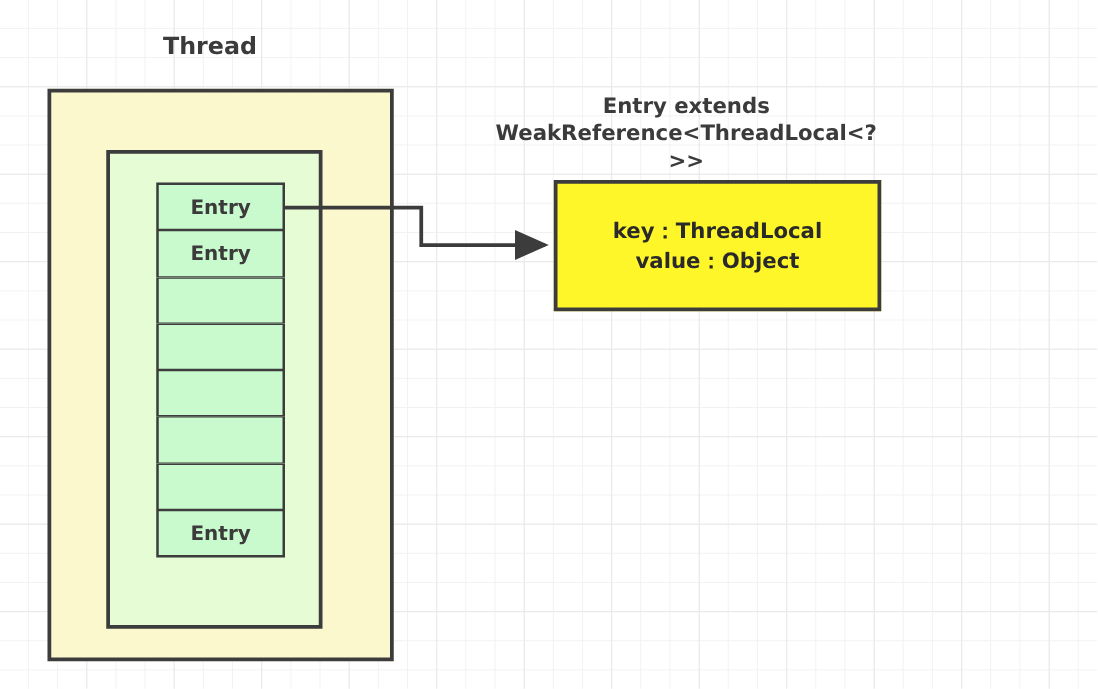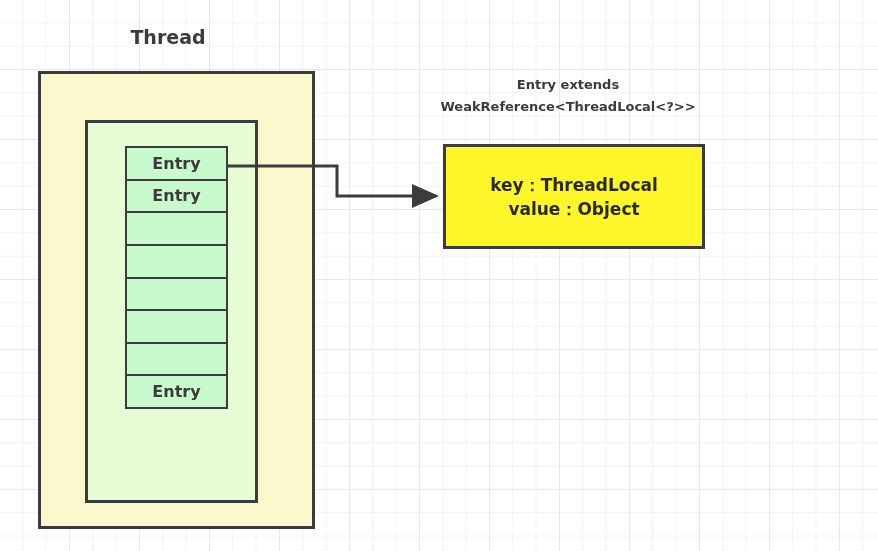--- a/index.html
+++ b/index.html
@@ -73,21 +73,21 @@
     border: 3px solid #3c3c3c;
     box-sizing: border-box;
   }
 
   
   .entry-table {
     position: absolute;
     left: 125px;
     top: 146px;
     width: 103px;
-    height: 263px;
+    height: 300px;
     display: flex;
     flex-direction: column;
     box-sizing: border-box;
   }
   .entry-cell {
     flex: 1 1 0;
     background: #c9facd;
     border: 2px solid #3c3c3c;
     border-bottom-width: 1px;
     border-top-width: 1px;
@@ -107,25 +107,25 @@
     left: 0;
     top: 0;
     width: 878px;
     height: 551px;
     pointer-events: none;
   }
 
   
   .entry-caption {
     position: absolute;
-    left: 403px;
+    left: 384px;
     top: 74px;
     width: 330px;
     text-align: center;
-    font-size: 13px;
+    font-size: 17px;
     line-height: 22px;
     color: #3b3b3b;
   }
   .entry-detail-box {
     position: absolute;
     left: 443px;
     top: 144px;
     width: 262px;
     height: 105px;
     background: #fff629;

